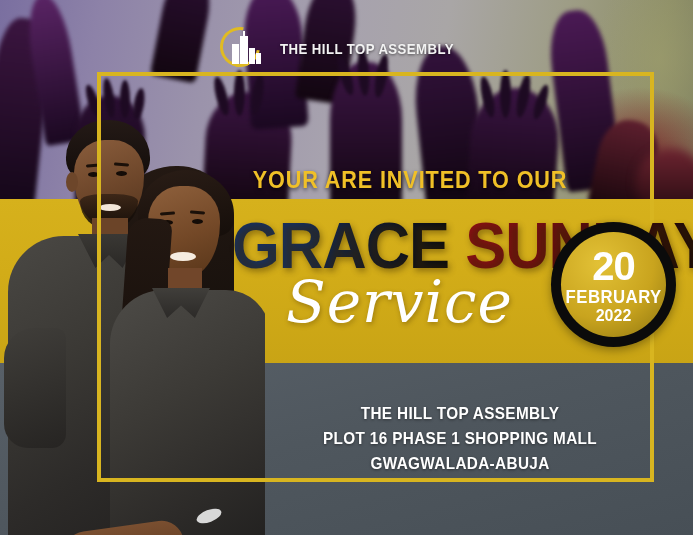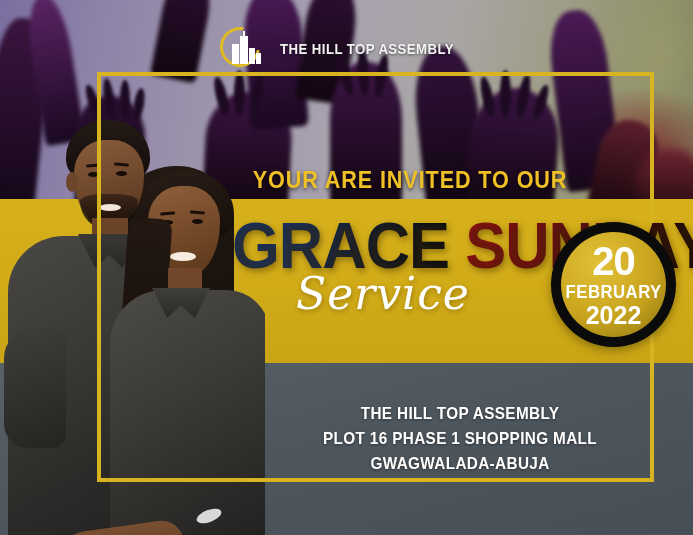--- a/index.html
+++ b/index.html
@@ -173,23 +173,23 @@
   }
   .w-grace{
     background:linear-gradient(100deg,#17305e 0%,#16305f 28%,#101a30 62%,#090a0c 100%);
     -webkit-background-clip:text; background-clip:text; color:transparent;
   }
   .w-sunday{
     background:linear-gradient(100deg,#8c0f14 0%,#760d12 30%,#3a0b0d 65%,#0b0607 100%);
     -webkit-background-clip:text; background-clip:text; color:transparent;
   }
   .service{
-    position:absolute; left:296px; top:268px; z-index:6;
+    position:absolute; left:286px; top:268px; z-index:6;
     font-family:"DejaVu Serif", serif;
-    font-style:italic; font-size:44px; color:#ffffff;
+    font-style:italic; font-size:58px; color:#ffffff;
     letter-spacing:1px; white-space:nowrap;
     text-shadow:1px 2px 5px rgba(80,55,0,.4);
   }
 
   
   .date-badge{
     position:absolute; left:551px; top:222px; width:125px; height:125px;
     border-radius:50%;
     background:#0b0b0b;
     display:flex; align-items:center; justify-content:center;
@@ -198,21 +198,21 @@
   }
   .date-inner{
     width:105px; height:105px; border-radius:50%;
     background:radial-gradient(circle at 36% 30%, #e2c136 0%, #c9a41e 55%, #8c7410 100%);
     display:flex; flex-direction:column; align-items:center; justify-content:center;
     color:#fff; line-height:1;
   }
   .d-day{ font-size:40px; font-weight:bold; letter-spacing:-1px; }
   .d-month{ font-size:18px; font-weight:bold; letter-spacing:.5px; margin-top:2px;
             transform:scaleX(.93); }
-  .d-year{ font-size:25px; font-weight:bold; margin-top:2px; letter-spacing:0px; }
+  .d-year{ font-size:16px; font-weight:bold; margin-top:2px; letter-spacing:0px; }
 
   
   .address{
     position:absolute; left:260px; top:404px; width:400px;
     text-align:center; z-index:6; color:#ffffff;
   }
   .address div{
     font-weight:bold; letter-spacing:.4px; transform:scaleX(.9);
     text-shadow:0 1px 3px rgba(0,0,0,.45); white-space:nowrap;
   }

